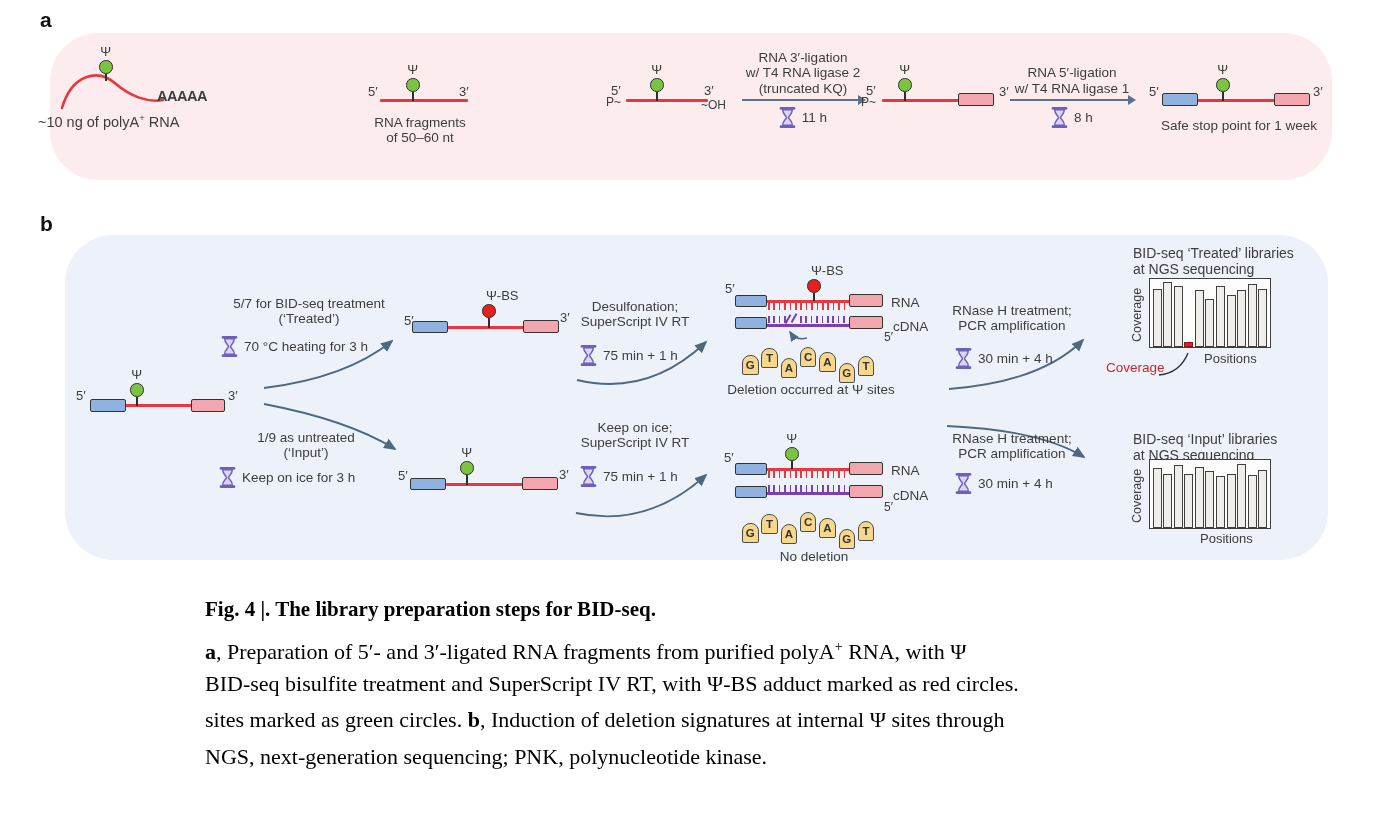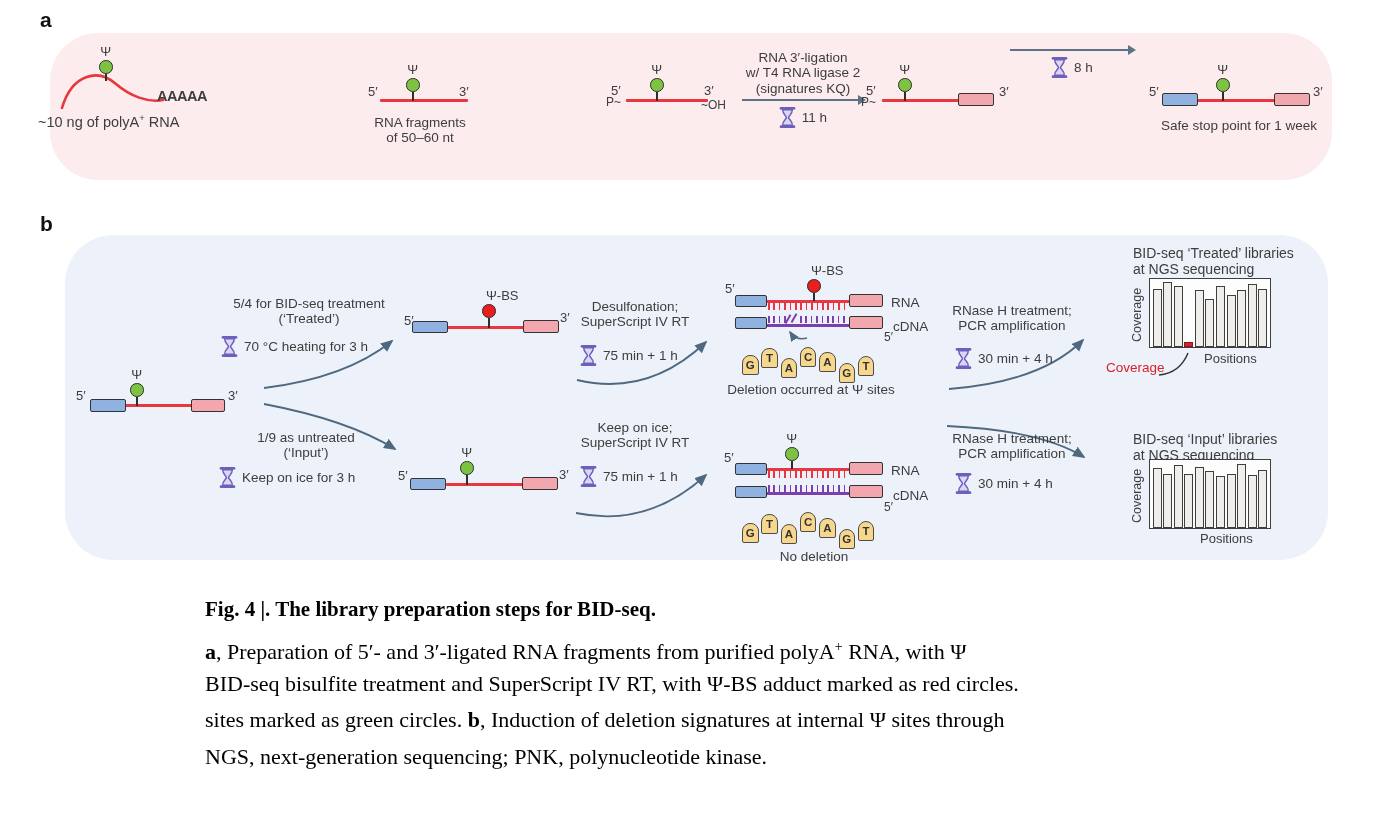--- a/index.html
+++ b/index.html
@@ -101,21 +101,21 @@
       <span class="ball g"></span>
       <span class="stem" style="height:9px"></span>
   </div>
   <span class="end" style="left:704px;top:83px">3′</span>
   <span class="end sm" style="left:701px;top:98px">~OH</span>
 
   <div class="step" style="left:742px;top:46px;width:122px">
     <div class="lbl" style="height:50px">
         <span>RNA 3′-ligation</span>
         <span>w/ T4 RNA ligase 2</span>
-        <span>(signatures KQ)</span>
+        <span>(truncated KQ)</span>
       </div>
     <div class="ln"></div>
     <div class="timerow">
         <svg class="hg" viewBox="0 0 16 22">
           <use href="#hg"></use>
         </svg>
         <span>11 h</span>
       </div>
   </div>
 
@@ -124,20 +124,24 @@
   <div class="rline" style="left:882px;top:99px;width:78px"></div>
   <div class="loll" style="left:898px;top:62px">
     <span class="psi">Ψ</span>
       <span class="ball g"></span>
       <span class="stem" style="height:9px"></span>
   </div>
   <div class="pbox" style="left:958px;top:93px;width:36px;height:13px"></div>
   <span class="end" style="left:999px;top:84px">3′</span>
 
   <div class="step" style="left:1010px;top:46px;width:124px">
+    <div class="lbl" style="height:50px">
+        <span>RNA 5′-ligation</span>
+        <span>w/ T4 RNA ligase 1</span>
+      </div>
     <div class="ln"></div>
     <div class="timerow">
         <svg class="hg" viewBox="0 0 16 22">
           <use href="#hg"></use>
         </svg>
         <span>8 h</span>
       </div>
   </div>
 
   <span class="end" style="left:1149px;top:84px">5′</span>
@@ -178,21 +182,21 @@
   <div class="rline" style="left:125px;top:404px;width:68px"></div>
   <div class="loll" style="left:130px;top:367px">
     <span class="psi">Ψ</span>
       <span class="ball g"></span>
       <span class="stem" style="height:9px"></span>
   </div>
   <div class="pbox" style="left:191px;top:399px;width:34px;height:13px"></div>
   <span class="end" style="left:228px;top:388px">3′</span>
 
   <div class="t tc" style="left:225px;top:296px;width:168px;line-height:15.4px">
-    <span class="blk">5/4 for BID-seq treatment</span>
+    <span class="blk">5/7 for BID-seq treatment</span>
       <span class="blk">(‘Treated’)</span>
   </div>
   <div class="timerow pos" style="left:221px;top:330px">
     <svg class="hg" viewBox="0 0 16 22">
         <use href="#hg"></use>
       </svg>
       <span>70 °C heating for 3 h</span>
   </div>
 
   <div class="t tc" style="left:243px;top:430px;width:126px;line-height:15.4px">

